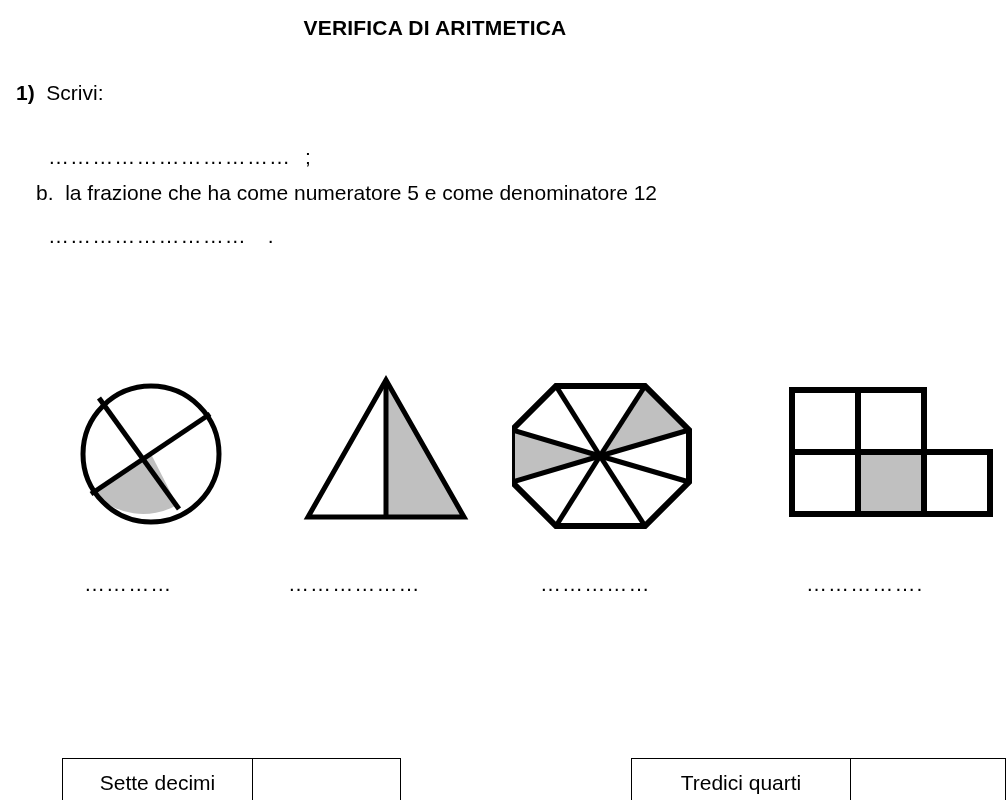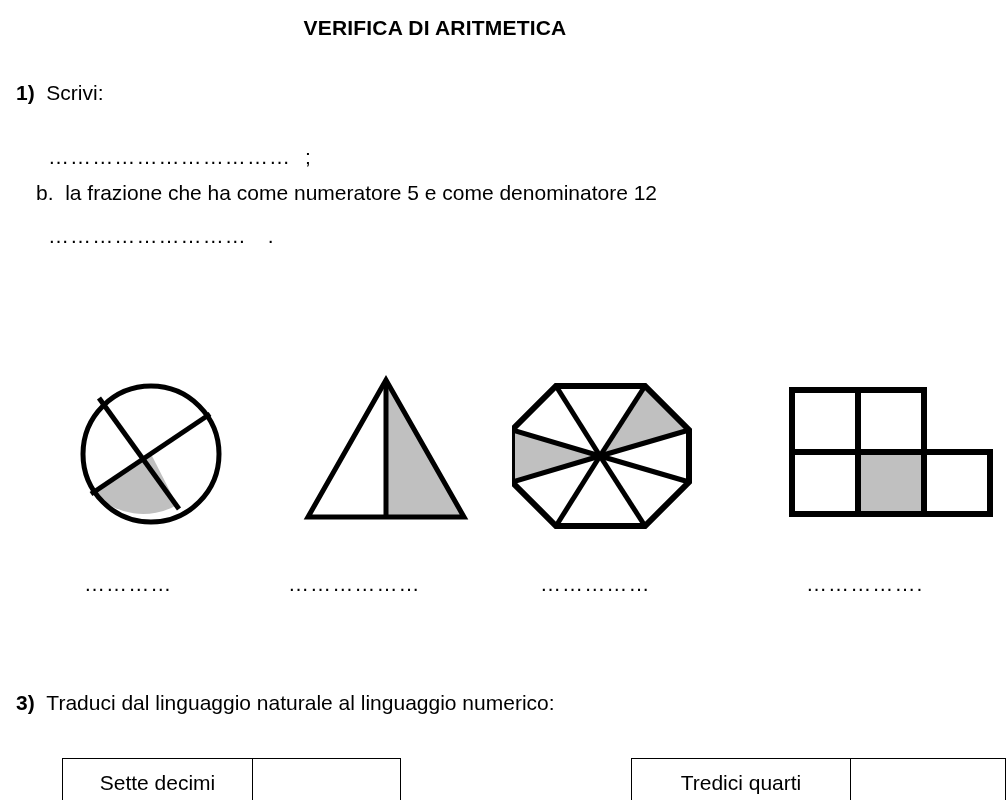--- a/index.html
+++ b/index.html
@@ -174,21 +174,20 @@
       </g>
     </svg>
 
   </div>
 
   <div class="answer-dots" id="ans-1">…………</div>
   <div class="answer-dots" id="ans-2">………………</div>
   <div class="answer-dots" id="ans-3">……………</div>
   <div class="answer-dots" id="ans-4">…………….</div>
 
-  <div class="q-line" id="ex3-head"><span class="q-num">3)  </span><span>Traduci dal linguaggio naturale al linguaggio numerico:</span></div>
 
   <table class="tbl" id="tbl-decimi">
     <tbody>
         <tr>
       <td class="lbl">Sette decimi</td>
       <td class="blank"></td>
     </tr>
   </tbody>
     </table>
 

